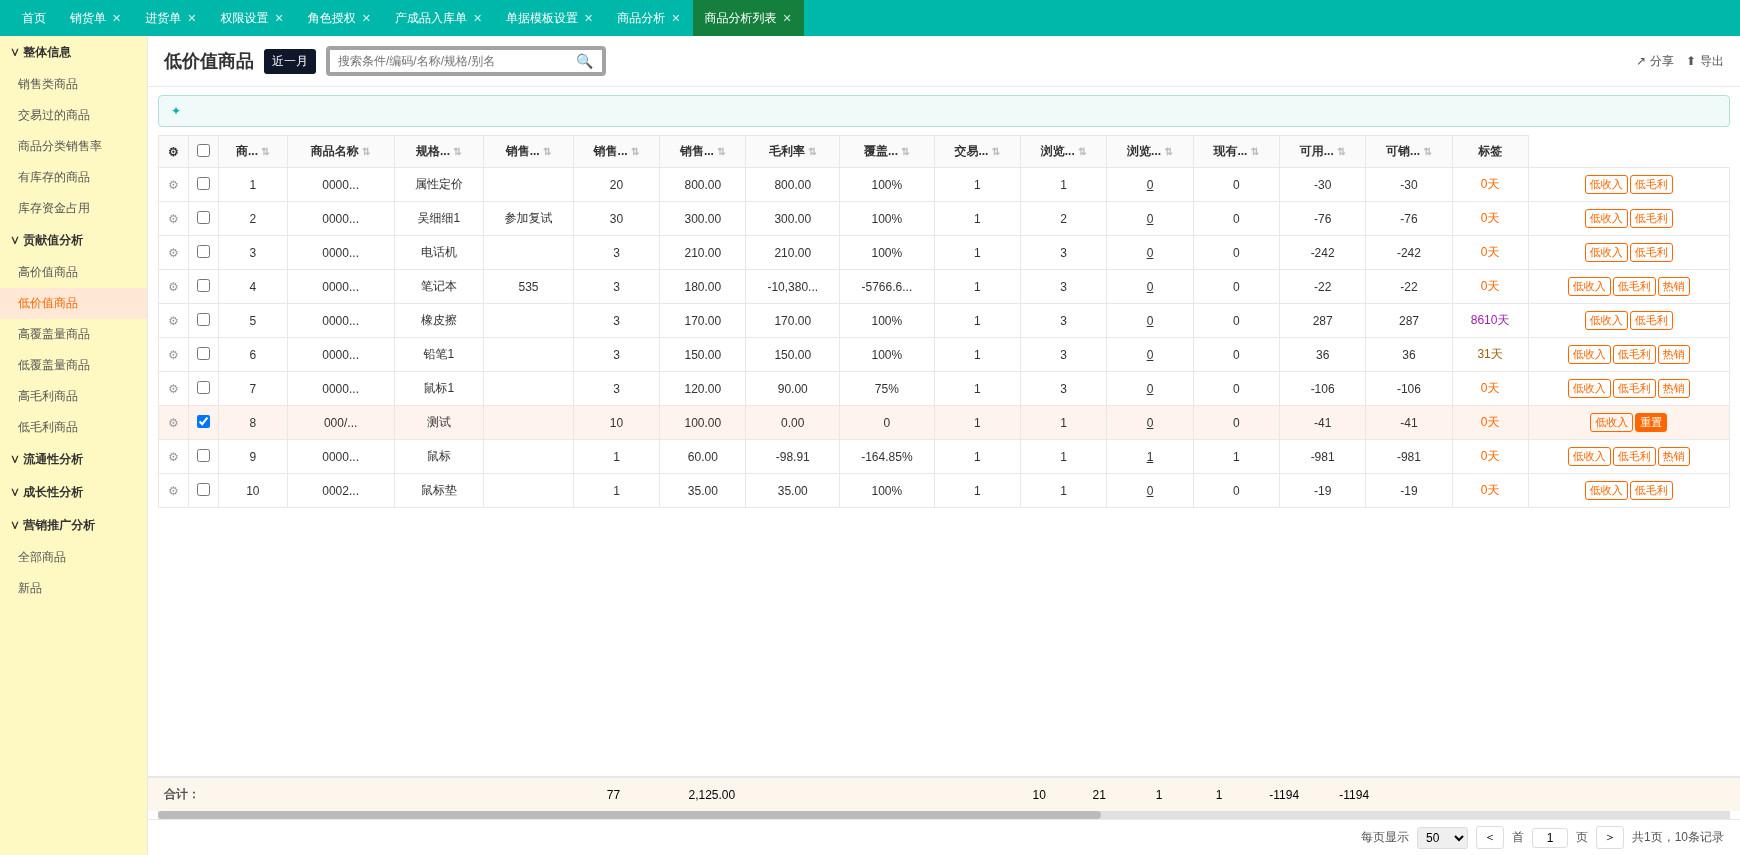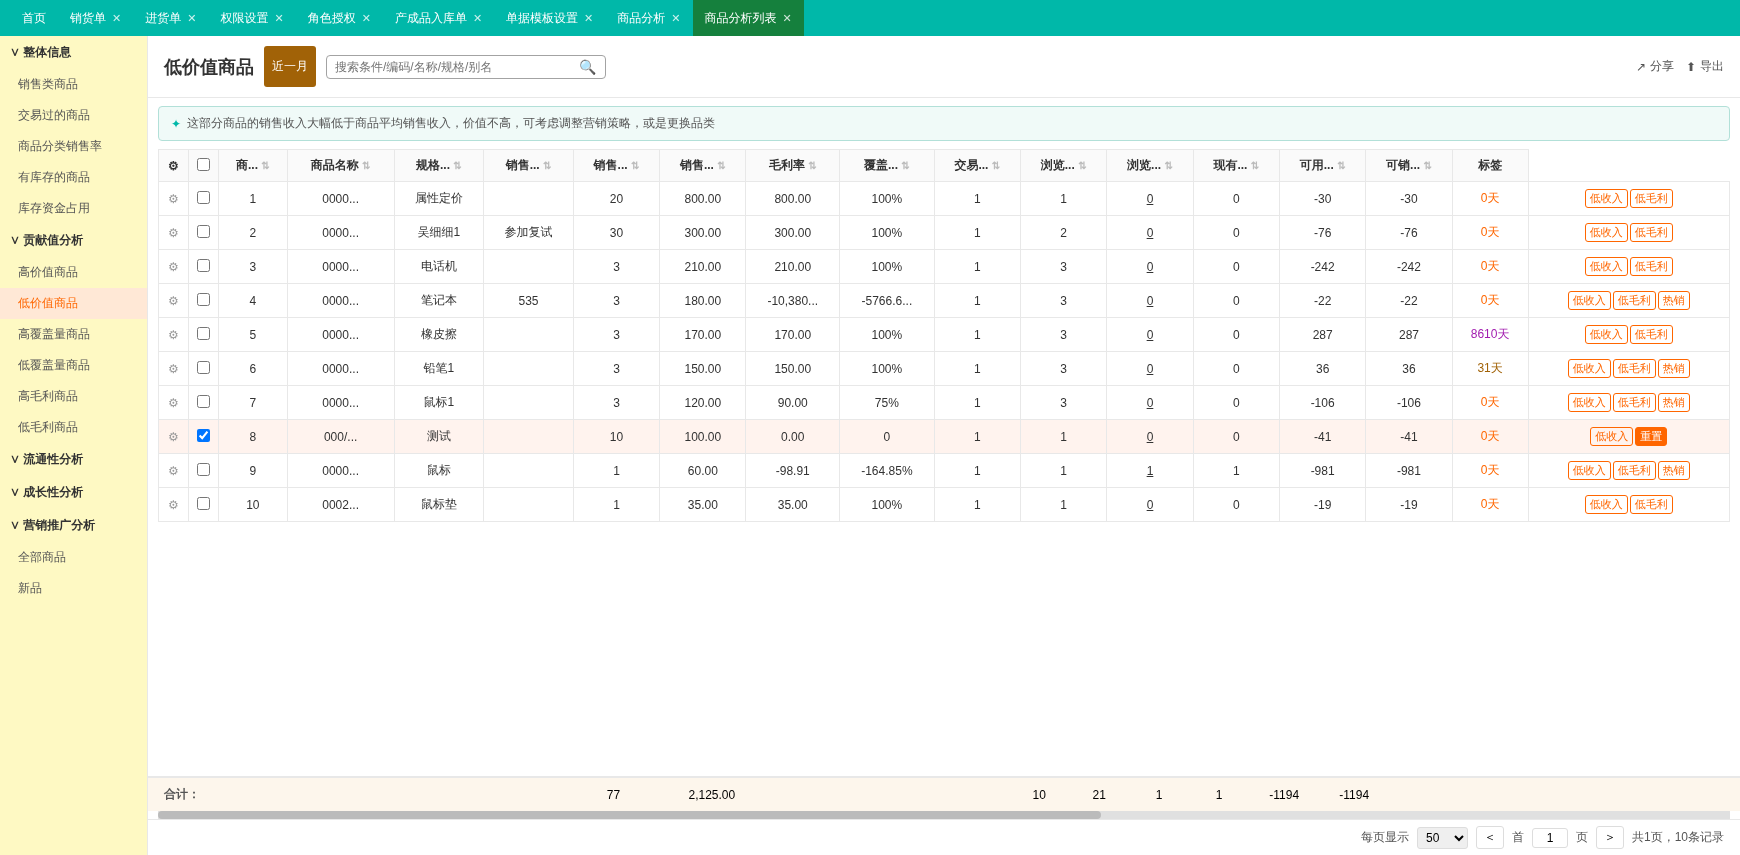--- a/index.html
+++ b/index.html
@@ -75,32 +75,32 @@
       align-items: center;
       border-bottom: 1px solid #e8e8e8;
       gap: 10px;
     }
     .content-title {
       font-size: 18px;
       font-weight: bold;
       color: #333;
     }
     .tag-btn {
-      background: #a16207;
+      background: #0f172a;
       color: white;
       border-radius: 3px;
-      padding: 12px 8px;
+      padding: 4px 8px;
       font-size: 12px;
       cursor: pointer;
     }
     .search-box {
       flex: 1;
       display: flex;
       align-items: center;
-      border: 1px solid #a3a3a3;
+      border: 4px solid #a3a3a3;
       border-radius: 4px;
       padding: 3px 8px;
       max-width: 280px;
     }
     .search-box input {
       border: none;
       outline: none;
       font-size: 12px;
       width: 100%;
       color: #999;
@@ -363,21 +363,20 @@
         </div>
         <div class="action-btn">
           <span>⬆</span>
           <span>导出</span>
         </div>
       </div>
     </div>
 
     <div class="info-banner">
       <span class="info-icon">✦</span>
-      <span>这部分商品的销售收入大幅低于商品平均销售收入，价值不高，可考虑调整营销策略，或是更换品类</span>
     </div>
 
     <div class="table-container">
       <table>
         <thead>
           <tr>
             <th class="settings-col">⚙</th>
             <th class="checkbox-col"><input type="checkbox" style=""></th>
             <th><span>商...</span> <span class="sort-icon">⇅</span></th>
             <th><span>商品名称</span> <span class="sort-icon">⇅</span></th>

